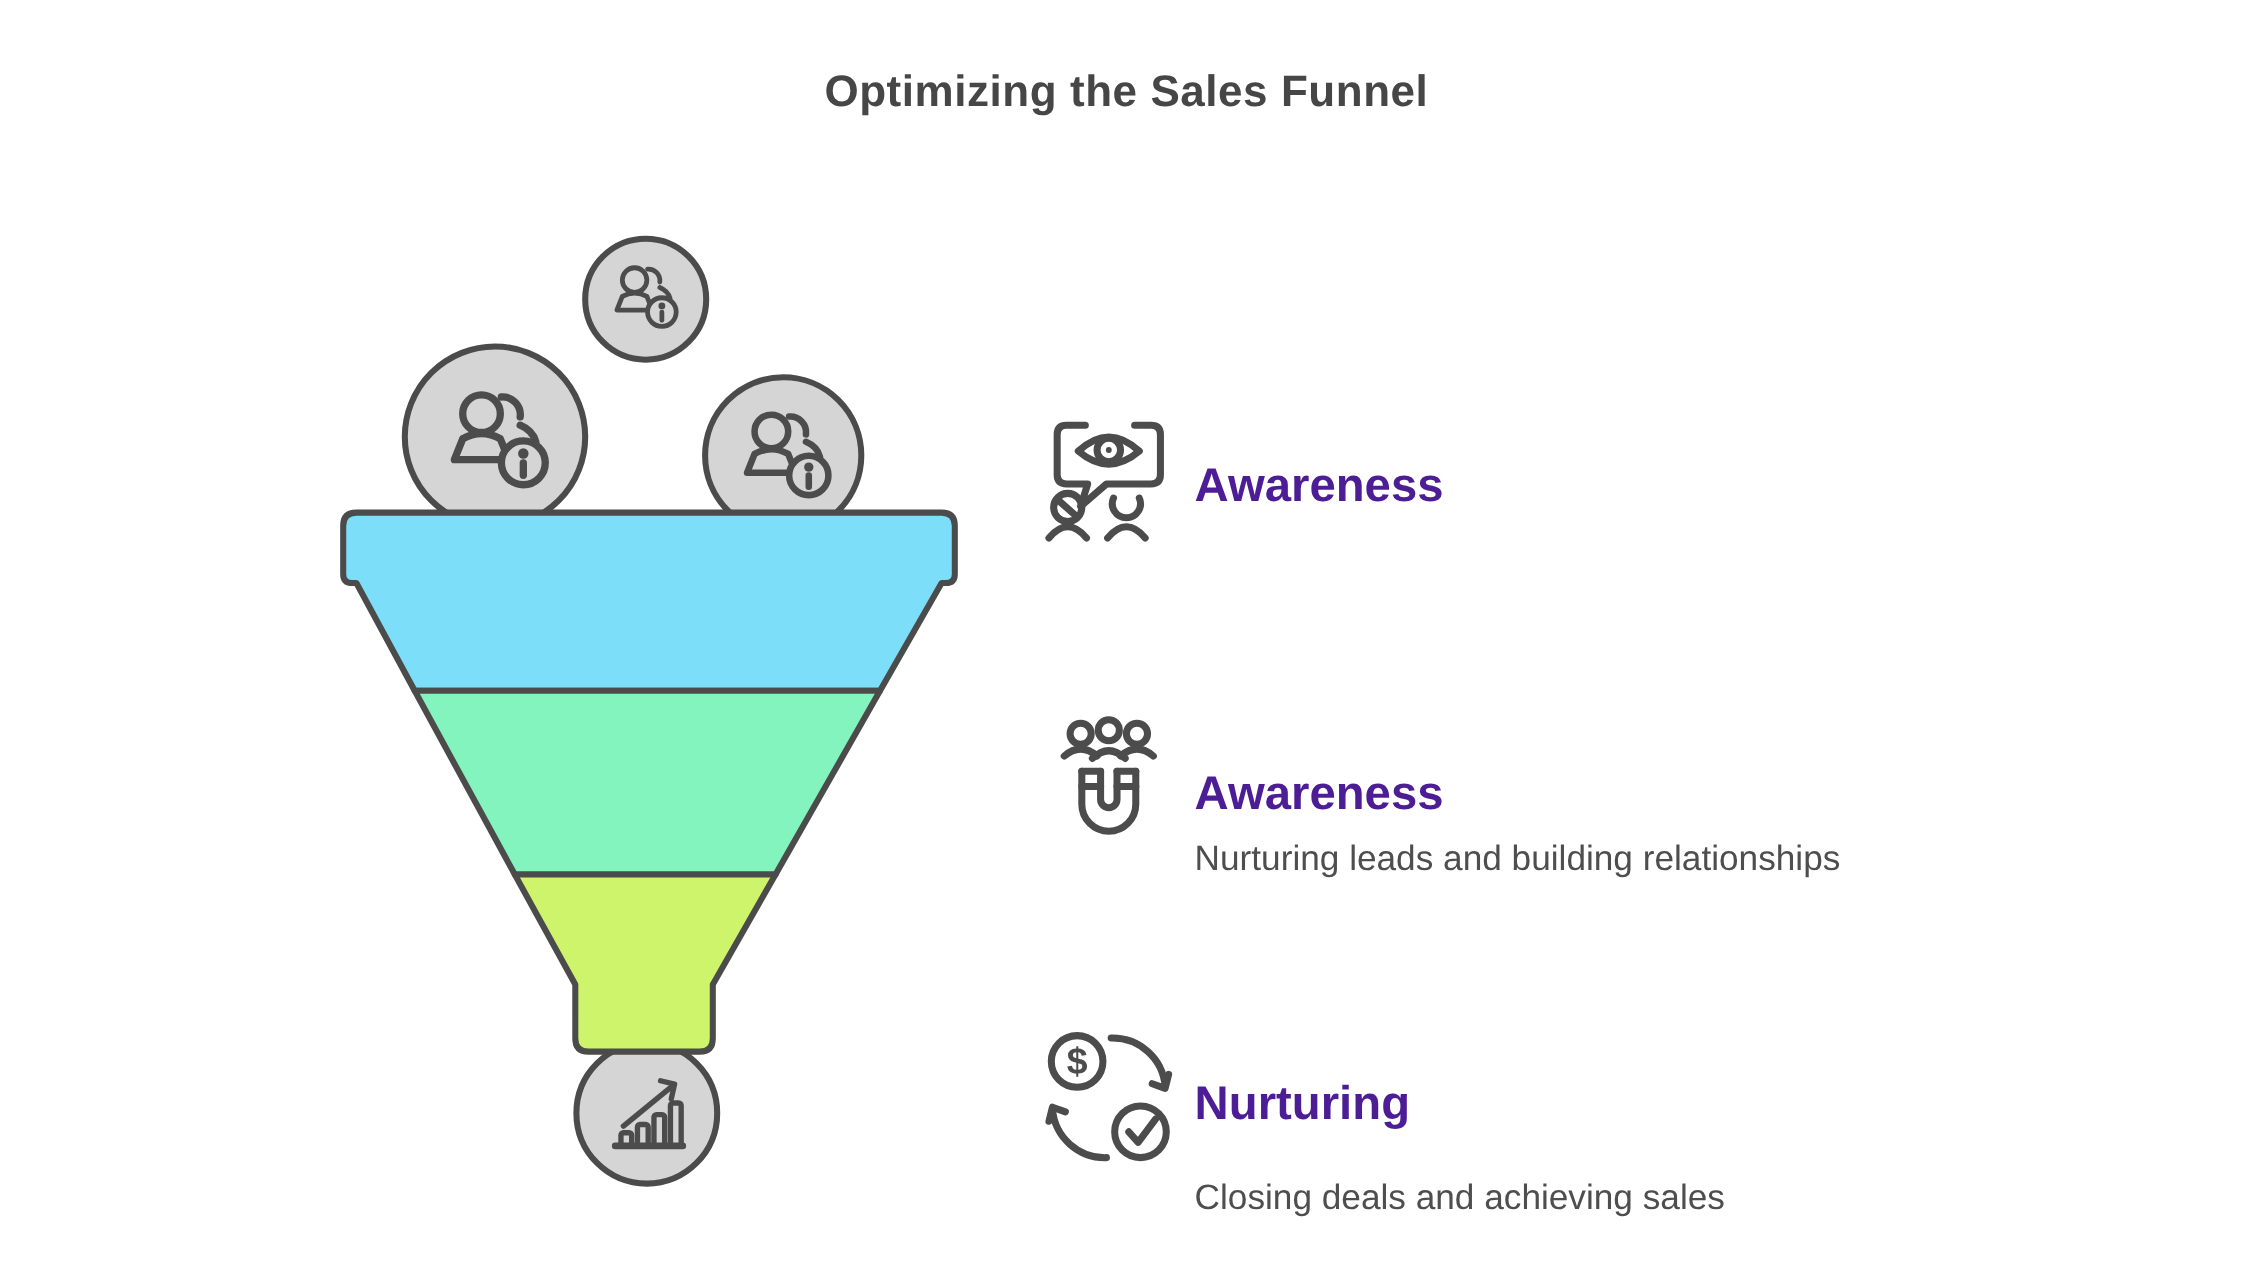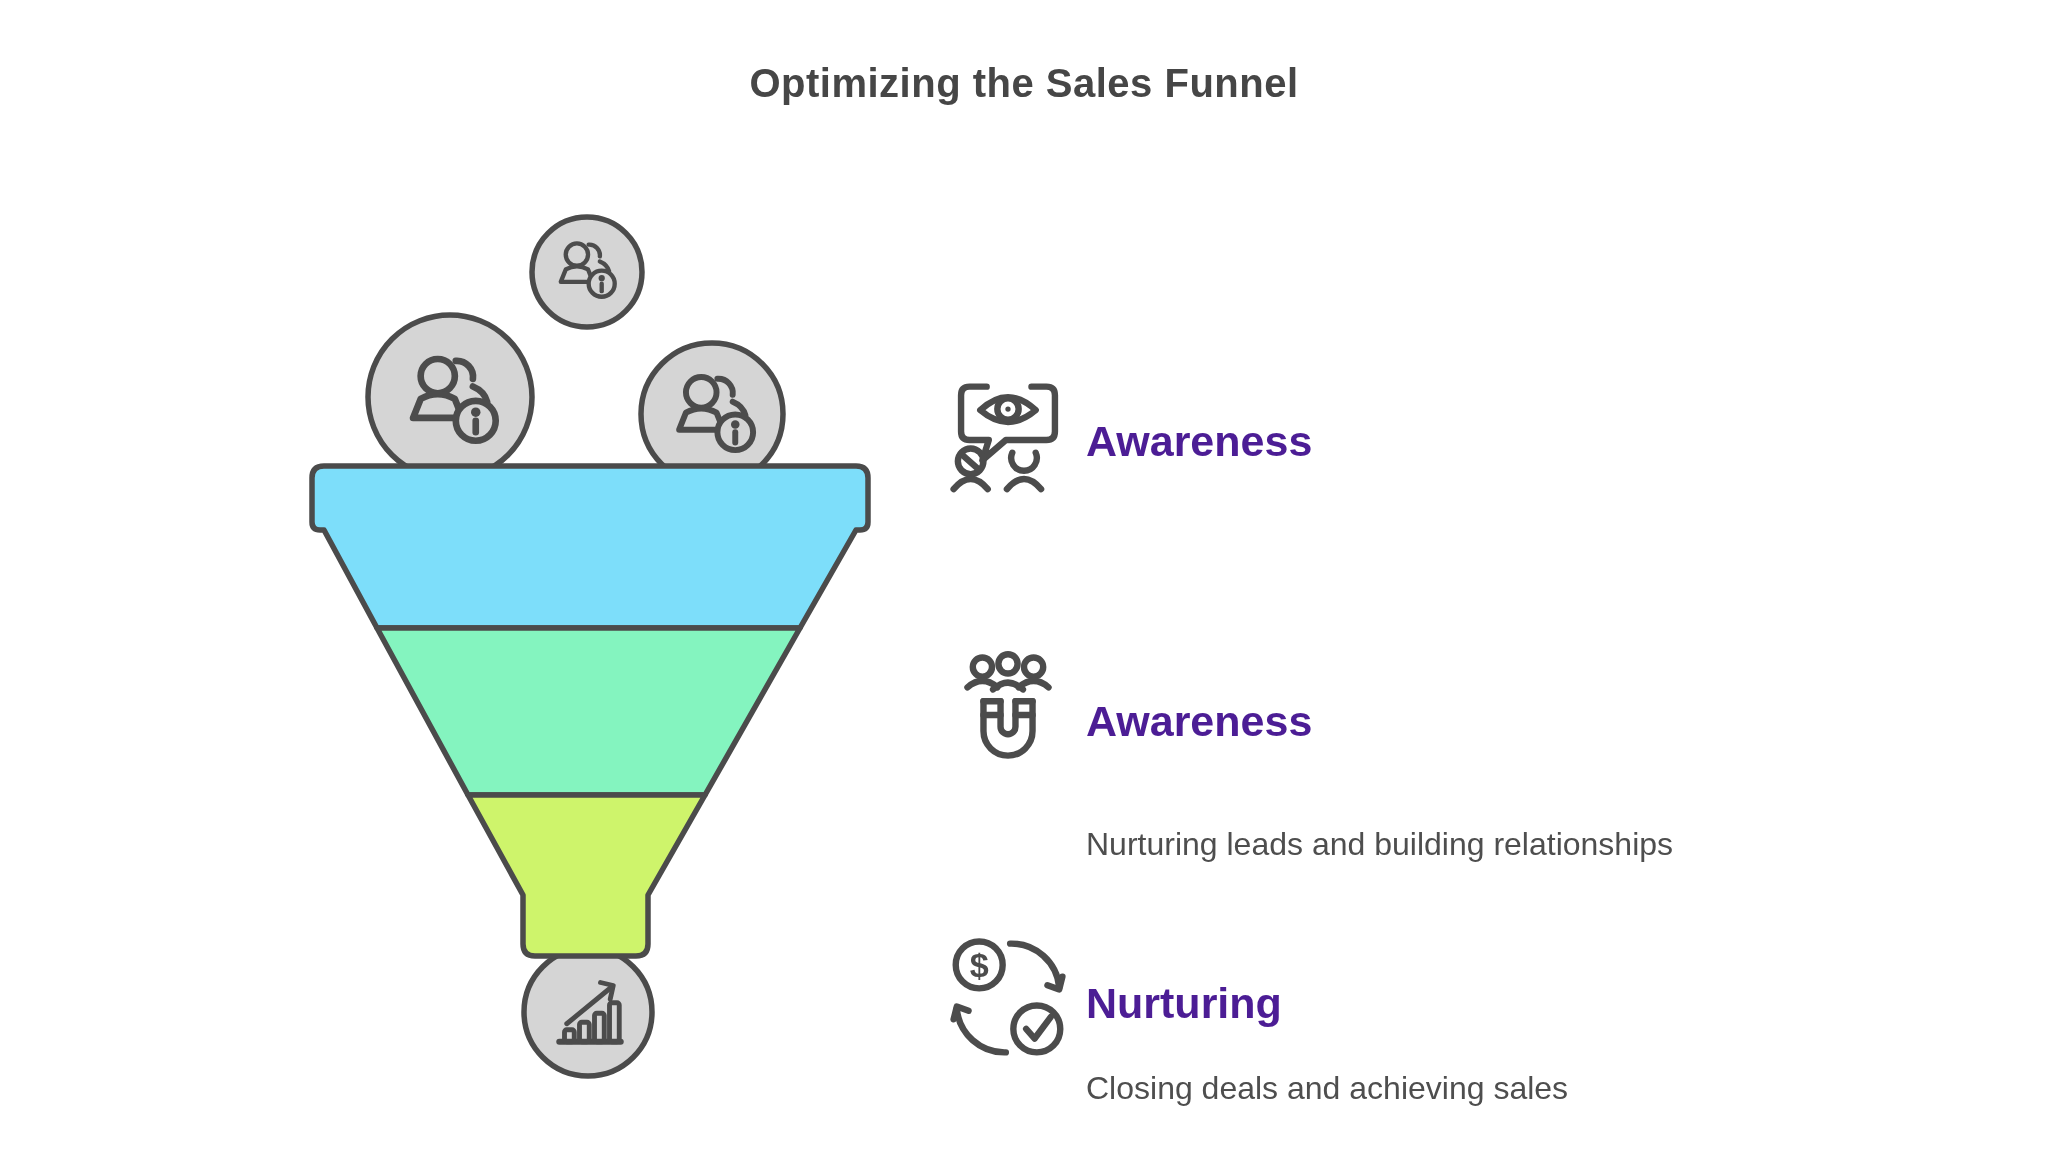--- a/index.html
+++ b/index.html
@@ -111,21 +111,21 @@
       <path d="M 70 35 Q 84 23 98 35"></path>
       <path d="M 37 48 L 37 76 A 23 23 0 0 0 83 76 L 83 48"></path>
       <path d="M 53 48 L 53 72 A 7 7 0 0 0 67 72 L 67 48"></path>
       <path d="M 37 48 H 53"></path>
       <path d="M 67 48 H 83"></path>
       <path d="M 37 61 H 53"></path>
       <path d="M 67 61 H 83"></path>
     </g>
   </svg>
   <div class="stage-title" style="top:700px">Awareness</div>
-  <div class="stage-desc" style="top:828px">Nurturing leads and building relationships</div>
+  <div class="stage-desc" style="top:764px">Nurturing leads and building relationships</div>
 
   <svg class="stage-icon" style="left:944px;top:934px" viewBox="0 0 120 120">
     <g fill="none" stroke="#4C4C4C" stroke-width="6" stroke-linecap="round" stroke-linejoin="round">
       <circle cx="33" cy="29" r="22"></circle>
       <text x="33" y="40" text-anchor="middle" font-size="32" font-weight="bold" fill="#4C4C4C" stroke="none" font-family="'Liberation Sans',sans-serif">$</text>
       <circle cx="87" cy="89" r="22"></circle>
       <path d="M 77 89 L 85 98 L 100 78"></path>
       <path d="M 62 9 A 45 45 0 0 1 108 50"></path>
       <path d="M 111 40 L 108 52 L 97 48"></path>
       <path d="M 58 111 A 45 45 0 0 1 12 70"></path>

